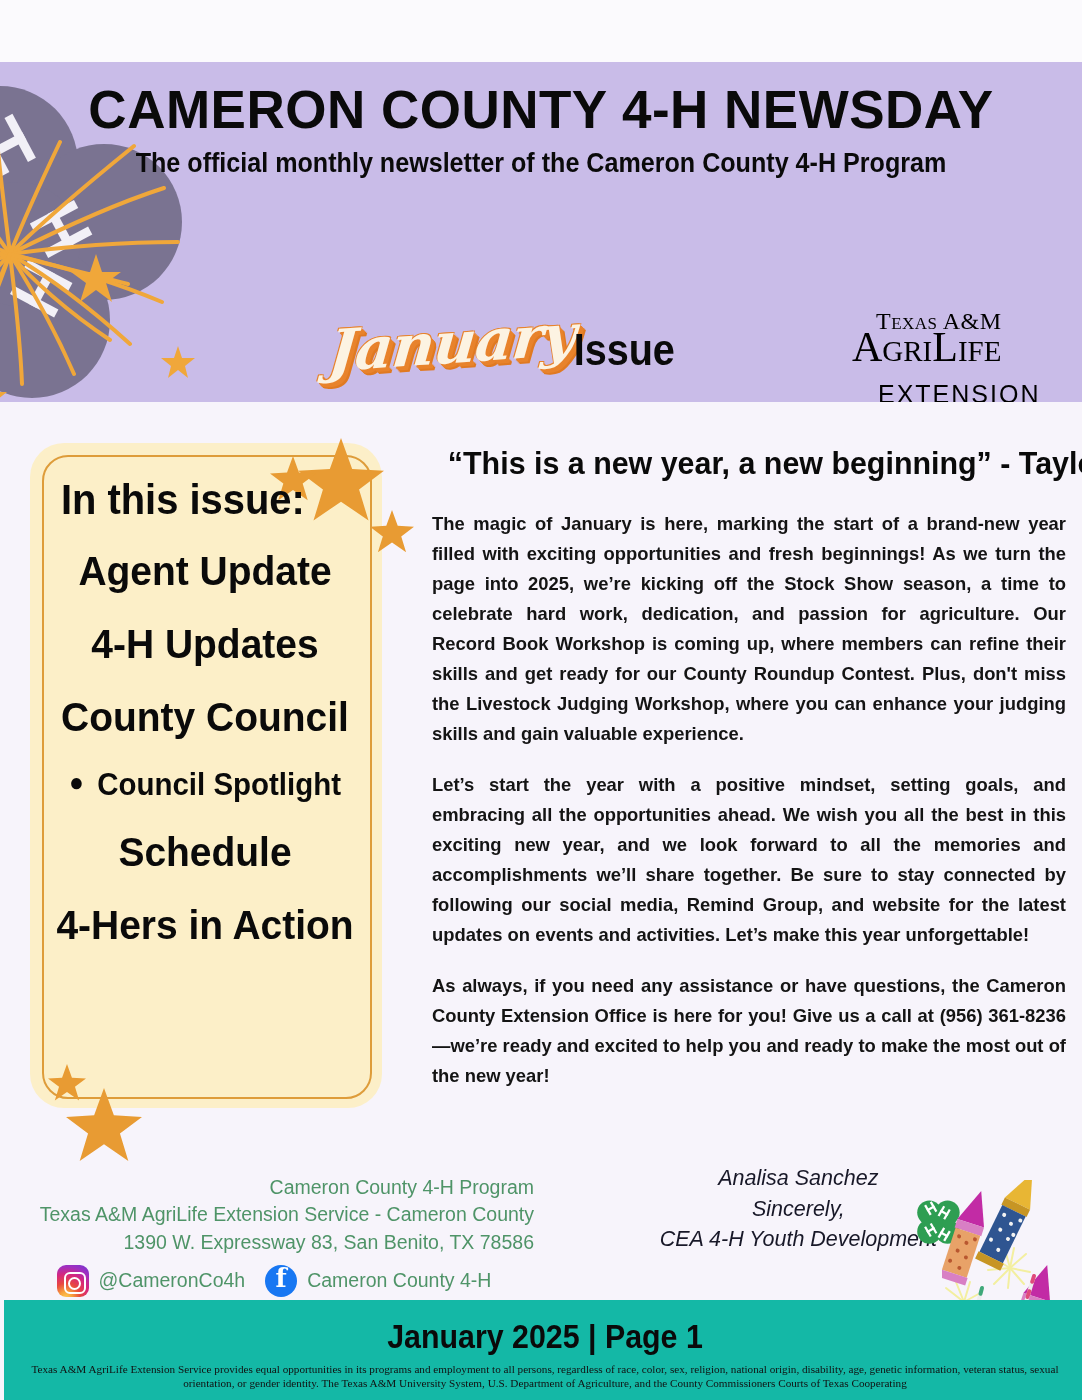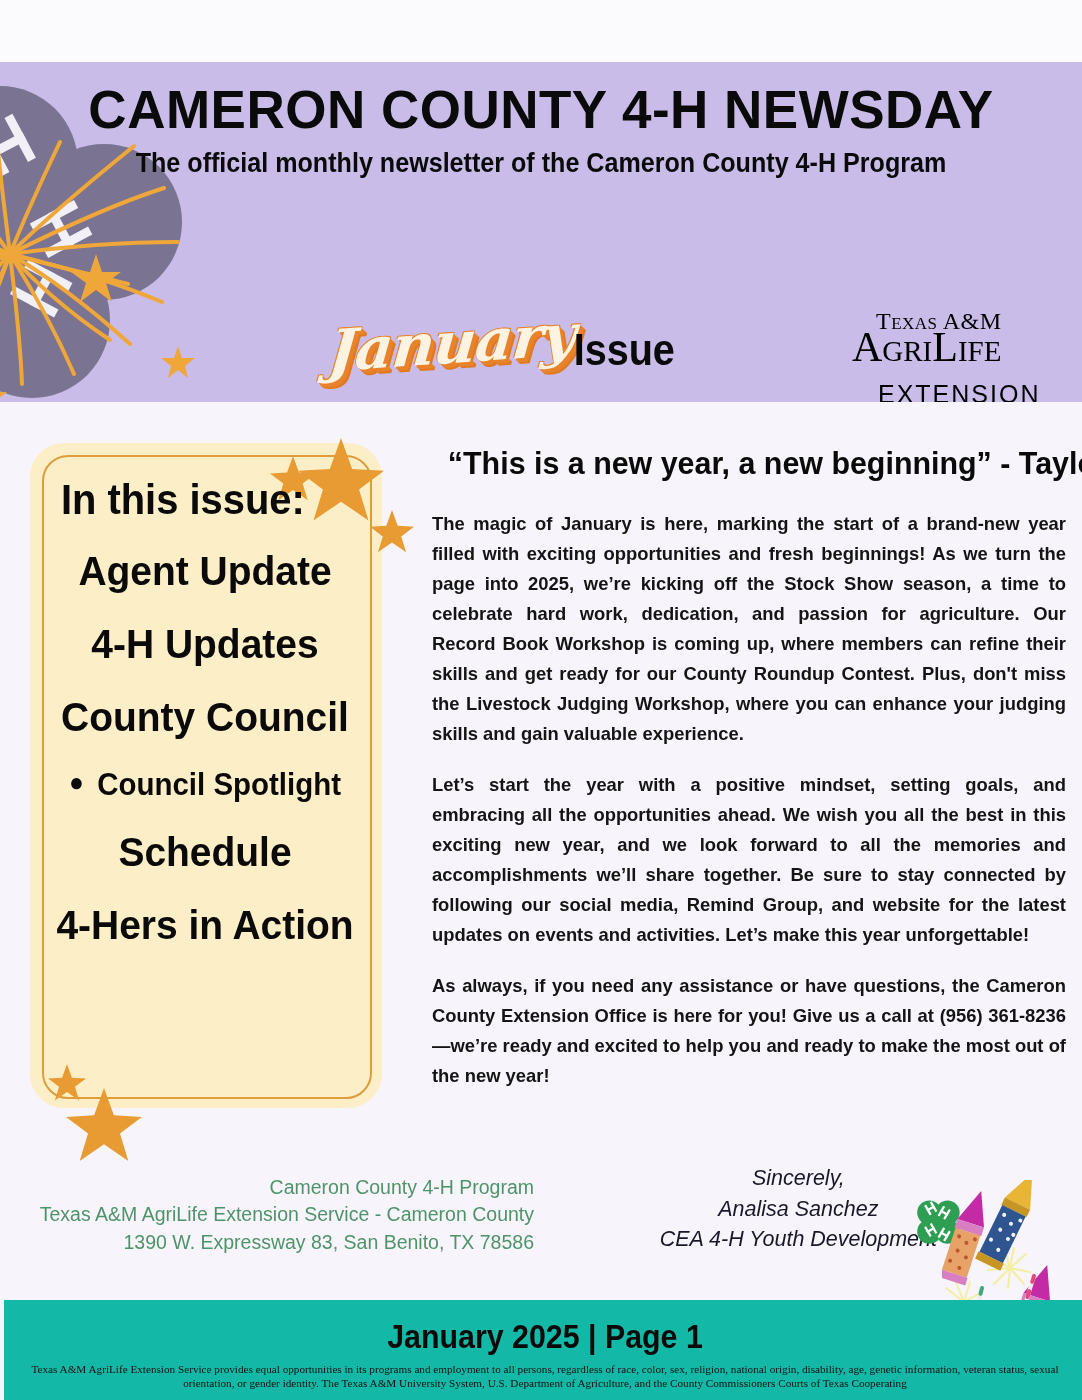--- a/index.html
+++ b/index.html
@@ -446,25 +446,35 @@
     <h2>“This is a new year, a new beginning” - Taylor Swift</h2>
     <p>The magic of January is here, marking the start of a brand-new year filled with exciting opportunities and fresh beginnings! As we turn the page into 2025, we’re kicking off the Stock Show season, a time to celebrate hard work, dedication, and passion for agriculture. Our Record Book Workshop is coming up, where members can refine their skills and get ready for our County Roundup Contest. Plus, don't miss the Livestock Judging Workshop, where you can enhance your judging skills and gain valuable experience.</p>
     <p>Let’s start the year with a positive mindset, setting goals, and embracing all the opportunities ahead. We wish you all the best in this exciting new year, and we look forward to all the memories and accomplishments we’ll share together. Be sure to stay connected by following our social media, Remind Group, and website for the latest updates on events and activities. Let’s make this year unforgettable!</p>
     <p>As always, if you need any assistance or have questions, the Cameron County Extension Office is here for you! Give us a call at (956) 361-8236 —we’re ready and excited to help you and ready to make the most out of the new year!</p>
   </div>
 
   <div class="contact">
     <div>Cameron County 4-H Program</div>
     <div>Texas A&amp;M AgriLife Extension Service - Cameron County</div>
     <div>1390 W. Expressway 83, San Benito, TX 78586</div>
+    <div class="socials">
+      <div class="social-item">
+        <span class="ig-icon"></span>
+        <span>@CameronCo4h</span>
+      </div>
+      <div class="social-item">
+        <span class="fb-icon"></span>
+        <span>Cameron County 4-H</span>
+      </div>
+    </div>
   </div>
 
   <div class="signature">
+    <div>Analisa Sanchez</div>
     <div>Sincerely,</div>
-    <div>Analisa Sanchez</div>
     <div>CEA 4-H Youth Development</div>
   </div>
 
   <svg class="clover" viewBox="0 0 60 60">
     <g fill="#2E9E52">
       <circle cx="20" cy="18" r="14"></circle>
       <circle cx="41" cy="18" r="14"></circle>
       <circle cx="20" cy="40" r="14"></circle>
       <circle cx="41" cy="40" r="14"></circle>
       <rect x="26" y="24" width="9" height="11"></rect>

